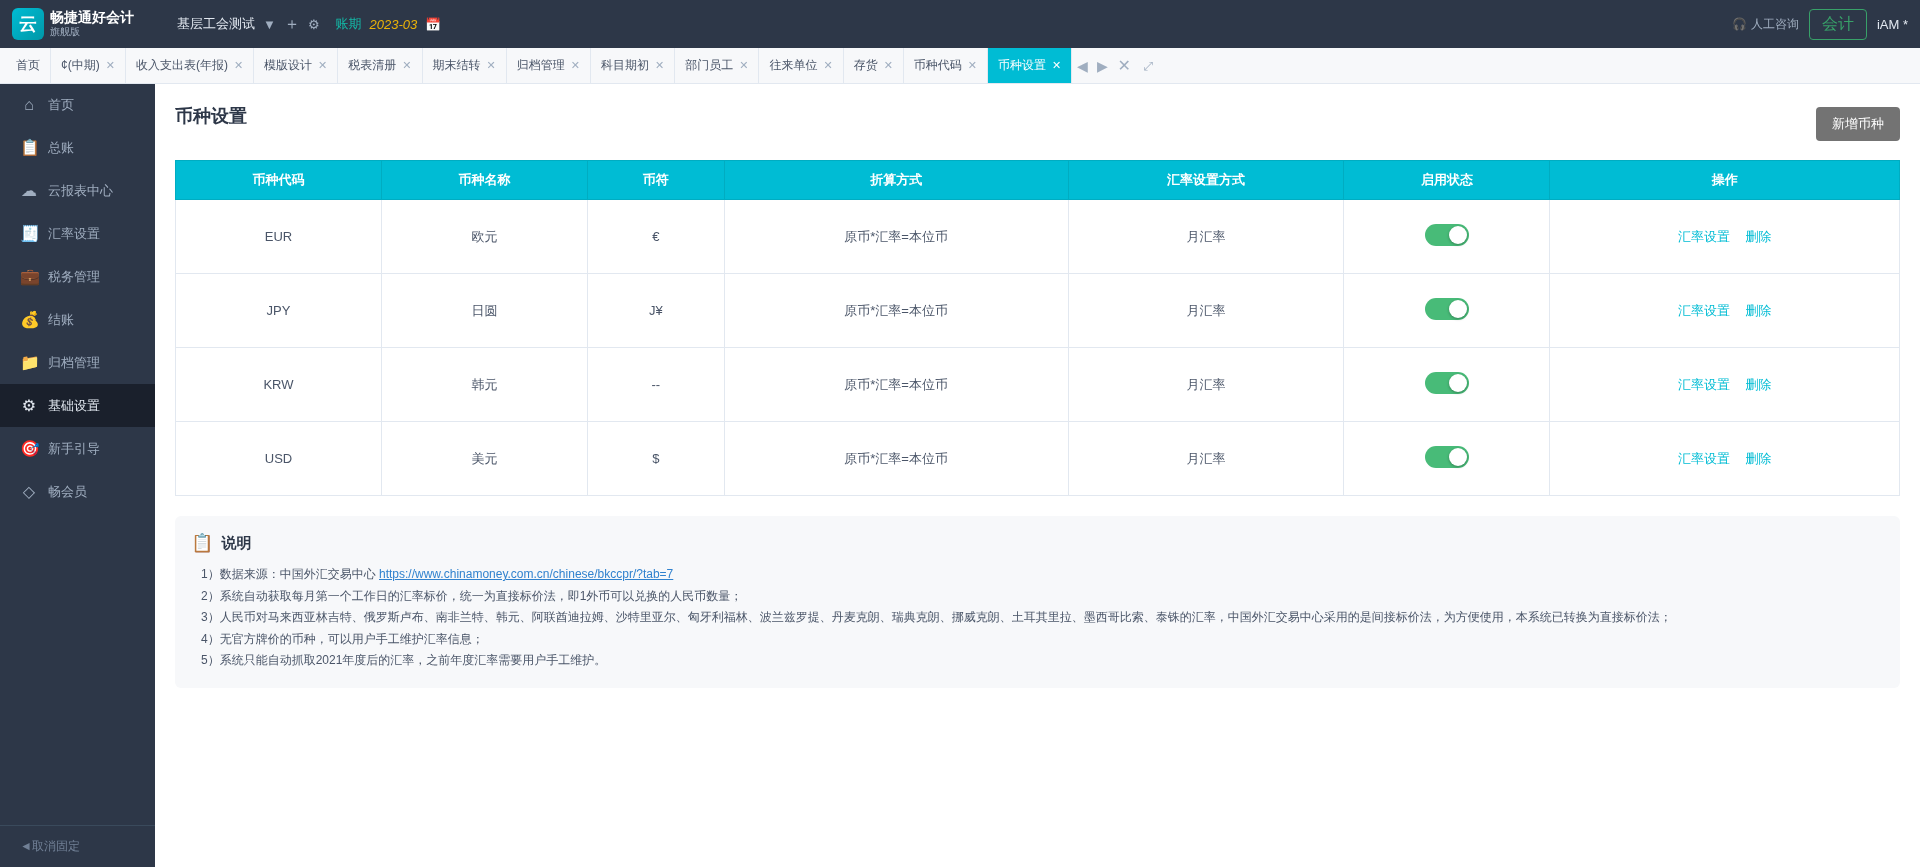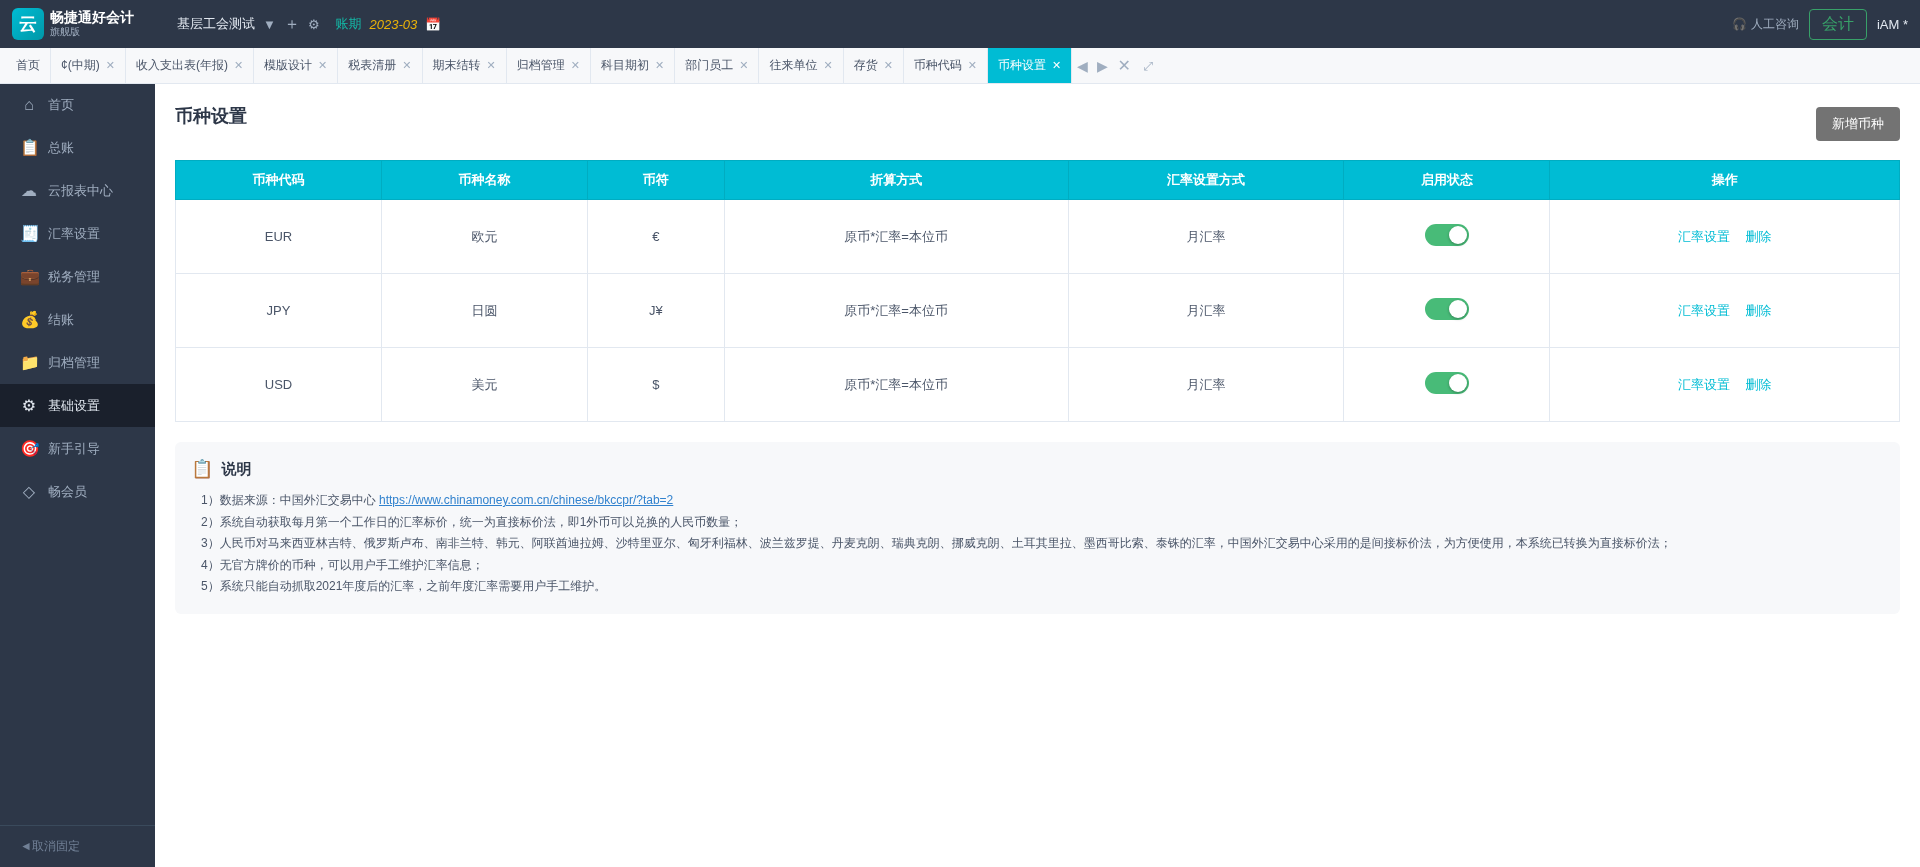--- a/index.html
+++ b/index.html
@@ -269,20 +269,38 @@
           <div class="toggle-thumb"></div>
         </div>
       </div>
     </td>
     <td>
       <span class="action-link">汇率设置</span>
       <span class="action-link">删除</span>
     </td>
   </tr>
           <tr>
+    <td>KRW</td>
+    <td>韩元</td>
+    <td>--</td>
+    <td>原币*汇率=本位币</td>
+    <td>月汇率</td>
+    <td>
+      <div class="toggle">
+        <div class="toggle-track">
+          <div class="toggle-thumb"></div>
+        </div>
+      </div>
+    </td>
+    <td>
+      <span class="action-link">汇率设置</span>
+      <span class="action-link">删除</span>
+    </td>
+  </tr>
+          <tr>
     <td>USD</td>
     <td>美元</td>
     <td>$</td>
     <td>原币*汇率=本位币</td>
     <td>月汇率</td>
     <td>
       <div class="toggle">
         <div class="toggle-track">
           <div class="toggle-thumb"></div>
         </div>
@@ -295,21 +313,21 @@
   </tr>
         </tbody>
     </table>
 
     <div class="notice-section">
       <div class="notice-title">
         <span class="notice-icon">📋</span>
         <span>说明</span>
       </div>
       <ul class="notice-list" id="notice-list">
-      <li>1）数据来源：中国外汇交易中心 <a class="notice-link" href="#">https://www.chinamoney.com.cn/chinese/bkccpr/?tab=2</a></li>
+      <li>1）数据来源：中国外汇交易中心 <a class="notice-link" href="#">https://www.chinamoney.com.cn/chinese/bkccpr/?tab=7</a></li>
           <li>2）系统自动获取每月第一个工作日的汇率标价，统一为直接标价法，即1外币可以兑换的人民币数量；</li>
           <li>3）人民币对马来西亚林吉特、俄罗斯卢布、南非兰特、韩元、阿联酋迪拉姆、沙特里亚尔、匈牙利福林、波兰兹罗提、丹麦克朗、瑞典克朗、挪威克朗、土耳其里拉、墨西哥比索、泰铢的汇率，中国外汇交易中心采用的是间接标价法，为方便使用，本系统已转换为直接标价法；</li>
           <li>4）无官方牌价的币种，可以用户手工维护汇率信息；</li>
           <li>5）系统只能自动抓取2021年度后的汇率，之前年度汇率需要用户手工维护。</li>
         </ul>
     </div>
   </div>
 </div>
 
 </body></html>

